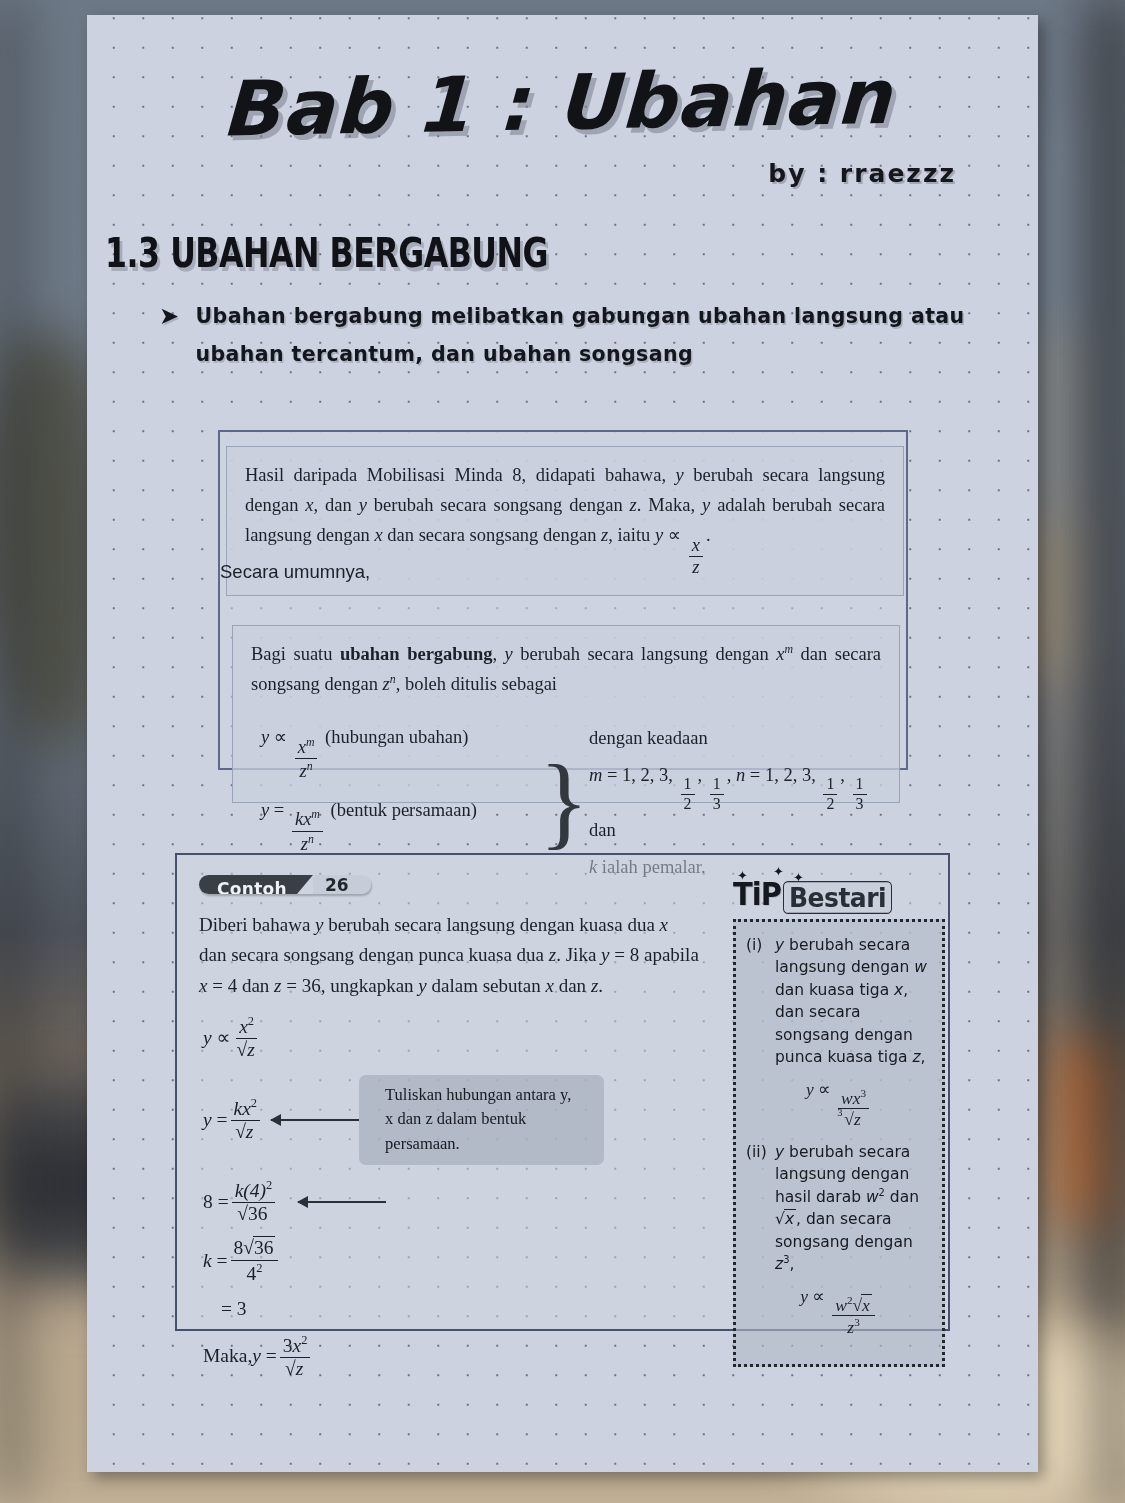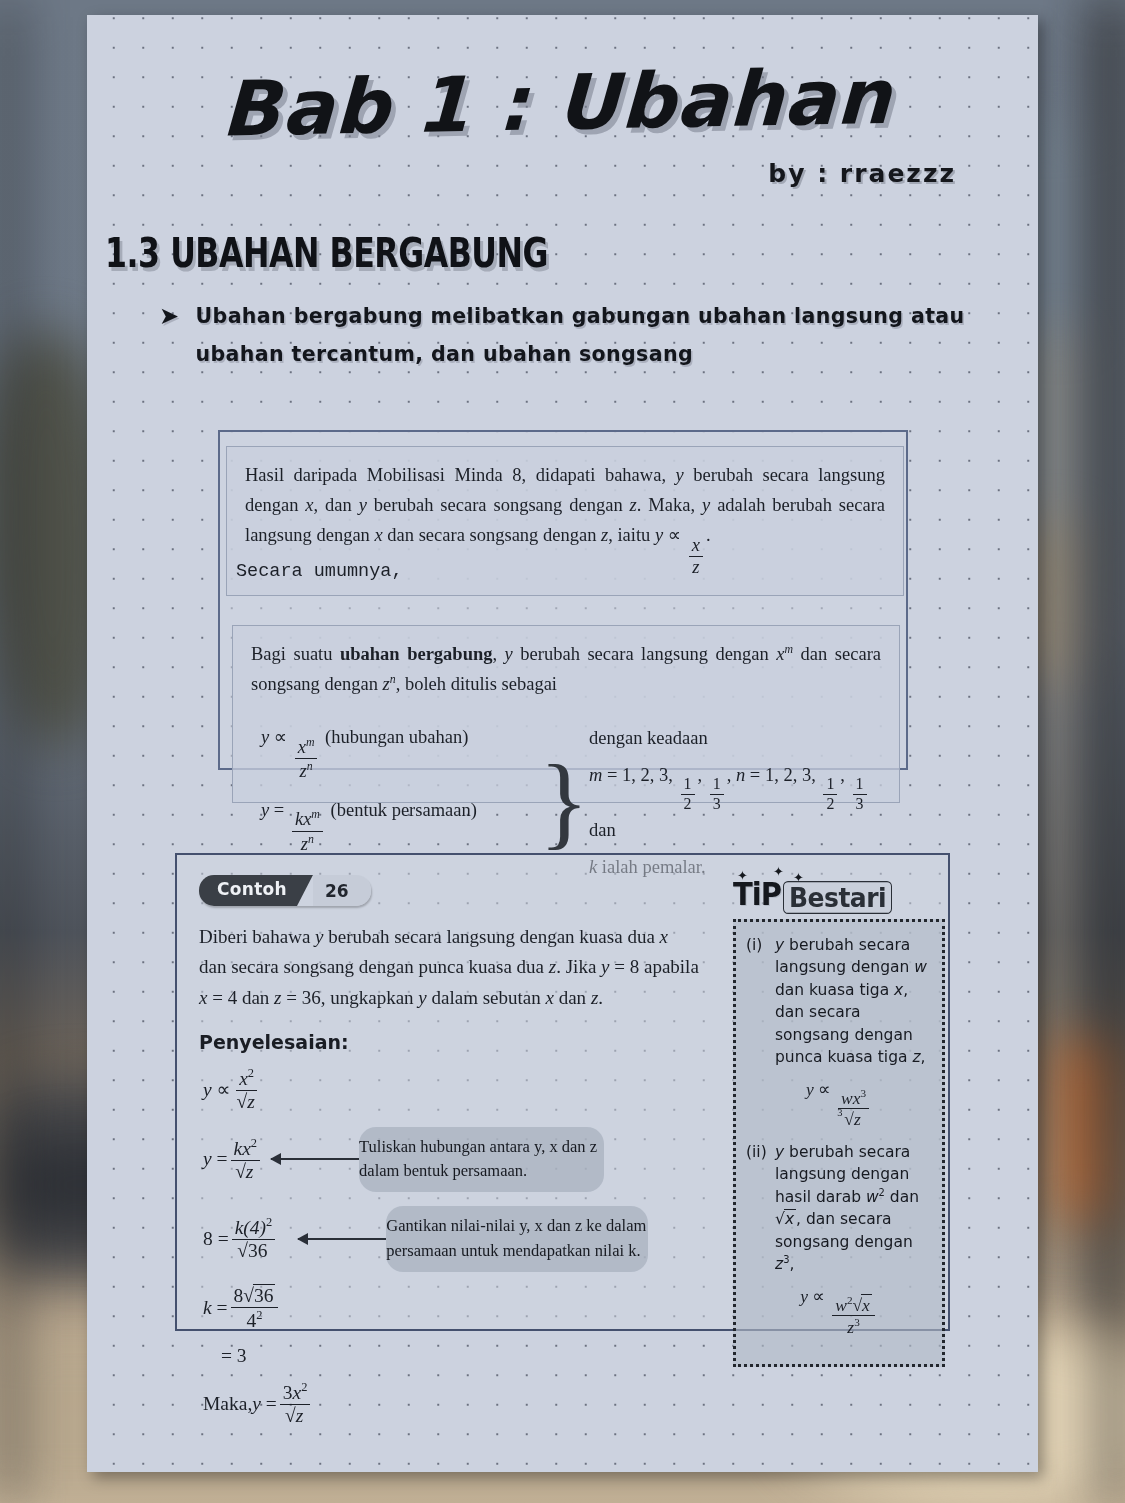--- a/index.html
+++ b/index.html
@@ -120,22 +120,22 @@
     font-family: "Liberation Serif", serif;
     font-size: 18.5px;
     line-height: 1.62;
     color: #1c2028;
     text-align: justify;
   }
   .it { font-style: italic; }
   .bd { font-weight: 700; }
 
   #secara-umum {
-    position: absolute; left: 16px; top: 129px;
-    font-family: Liberation Mono, monospace;
+    position: absolute; left: 0; top: 129px;
+    font-family: Liberation Sans, sans-serif;
     font-size: 18.5px; color:#1c2028;
   }
   #def-box-2 {
     position: absolute; left: 12px; top: 153px; width: 668px; height: 178px; margin-top: 40px;
   }
 
   
   .frac { display:inline-flex; flex-direction:column; align-items:center;
           vertical-align:-0.52em; line-height:1.05; margin:0 3px; }
   .frac .num { border-bottom:1.3px solid #1c2028; padding:0 3px 1px 3px; }
@@ -160,21 +160,21 @@
   #example-frame {
     position: absolute; left: 88px; top: 838px;
     width: 775px; height: 478px;
     border: 2px solid #44506e;
     background: rgba(206,212,224,.50);
     padding: 20px 22px;
   }
   #example-body { display:flex; gap: 18px; }
   #example-left { width: 500px; }
 
-  #contoh-badge { display:inline-flex; align-items:stretch; height:31px;
+  #contoh-badge { display:inline-flex; align-items:stretch; height:19px;
                   border-radius:15px; overflow:hidden; margin-bottom:16px;
                   box-shadow: 1px 2px 2px rgba(0,0,0,.22); }
   #contoh-label {
     background:#3a3f46; color:#eef1f5;
     font-family:"DejaVu Sans", sans-serif; font-weight:700; font-size:17px;
     padding: 4px 20px 4px 18px; letter-spacing:.3px;
     clip-path: polygon(0 0, 100% 0, 86% 100%, 0 100%);
     padding-right: 26px;
   }
   #contoh-number {
@@ -193,22 +193,22 @@
           color:#1c2028; margin: 14px 0 14px 4px; white-space:nowrap;
           display:flex; align-items:center; }
 
   .callout-wrap { display:flex; align-items:center; margin-left:8px; }
   .callout-arrow { position:relative; width:88px; height:2px; background:#2a2f38; }
   .callout-arrow::before { content:""; position:absolute; left:-1px; top:-5px;
       border-top:6px solid transparent; border-bottom:6px solid transparent;
       border-right:11px solid #2a2f38; }
   .callout {
     background: rgba(168,176,190,.72);
-    border-radius: 17px;
-    padding: 8px 0;
+    border-radius: 7px;
+    padding: 8px 26px;
     font-family:"Liberation Serif",serif; font-size:16.5px; line-height:1.5;
     color:#171a21; white-space:normal;
   }
 
   
   #tip-panel { position:absolute; left:556px; top:24px; width:212px; }
   #tip-header { display:flex; align-items:flex-end; gap:2px; margin-bottom:6px; position:relative; }
   #tip-word {
     font-family:"DejaVu Sans", sans-serif; font-weight:700; font-size:29px;
     color:#15181e; letter-spacing:-1px; transform:scaleY(1.12); transform-origin:bottom left;
@@ -343,21 +343,20 @@
       <div id="example-left">
         <div id="contoh-badge">
           <span id="contoh-label">Contoh</span>
           <span id="contoh-number">26</span>
         </div>
 
         <p id="question-text">
           <span>Diberi bahawa </span><span class="it">y</span><span> berubah secara langsung dengan kuasa dua </span><span class="it">x</span><span> dan secara songsang dengan punca kuasa dua </span><span class="it">z</span><span>. Jika </span><span class="it">y</span><span> = 8 apabila </span><span class="it">x</span><span> = 4 dan </span><span class="it">z</span><span> = 36, ungkapkan </span><span class="it">y</span><span> dalam sebutan </span><span class="it">x</span><span> dan </span><span class="it">z</span><span>.</span>
         </p>
 
-        <div id="penyelesaian-label">Penyelesaian:</div>
 
         
         <div class="step">
           <span class="it">y</span>&nbsp;<span>∝</span>
           <span class="frac">
             <span class="num"><span class="it">x</span><sup>2</sup></span>
             <span class="den">√<span class="sqrt it">z</span></span>
           </span>
         </div>
 
@@ -376,21 +375,20 @@
 
         
         <div class="step">
           <span>8</span>&nbsp;<span>=</span>
           <span class="frac">
             <span class="num"><span class="it">k(4)</span><sup>2</sup></span>
             <span class="den">√<span class="sqrt">36</span></span>
           </span>
           <span class="callout-wrap" style="margin-left:20px">
             <span class="callout-arrow"></span>
-            <span class="callout" style="width:262px">Gantikan nilai-nilai y, x dan z ke dalam persamaan untuk mendapatkan nilai k.</span>
           </span>
         </div>
 
         
         <div class="step">
           <span class="it">k</span>&nbsp;<span>=</span>
           <span class="frac">
             <span class="num"><span>8</span>√<span class="sqrt">36</span></span>
             <span class="den"><span>4</span><sup>2</sup></span>
           </span>

